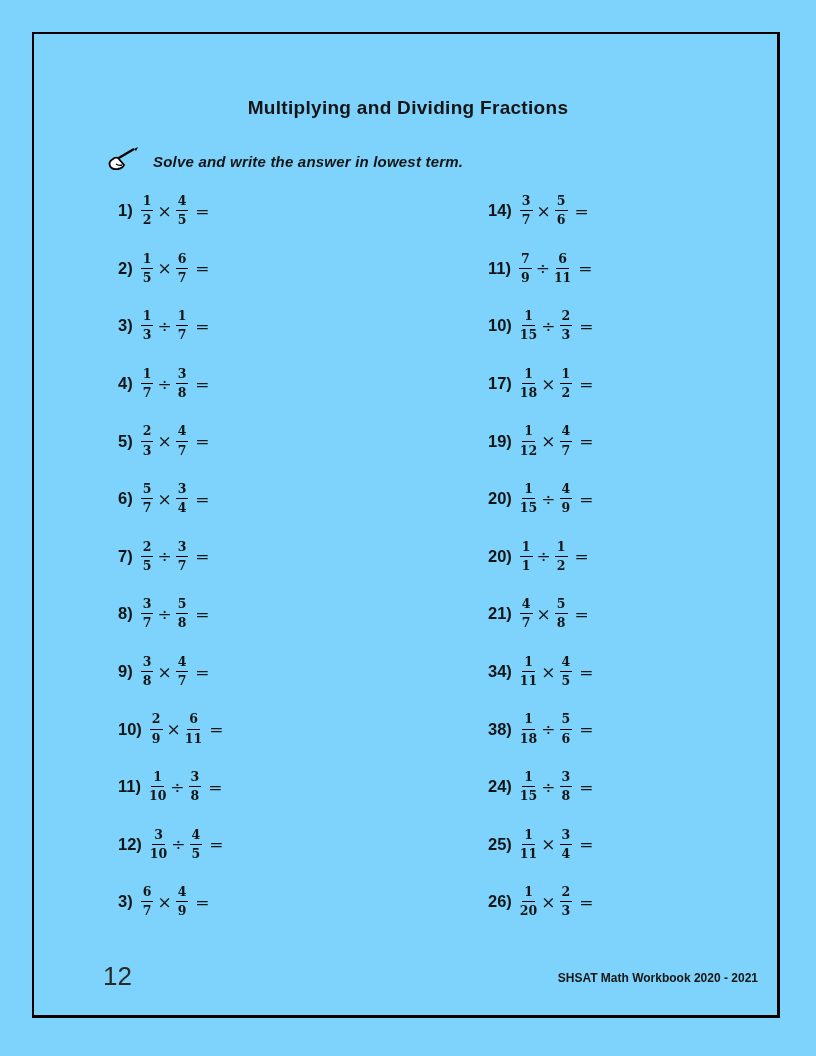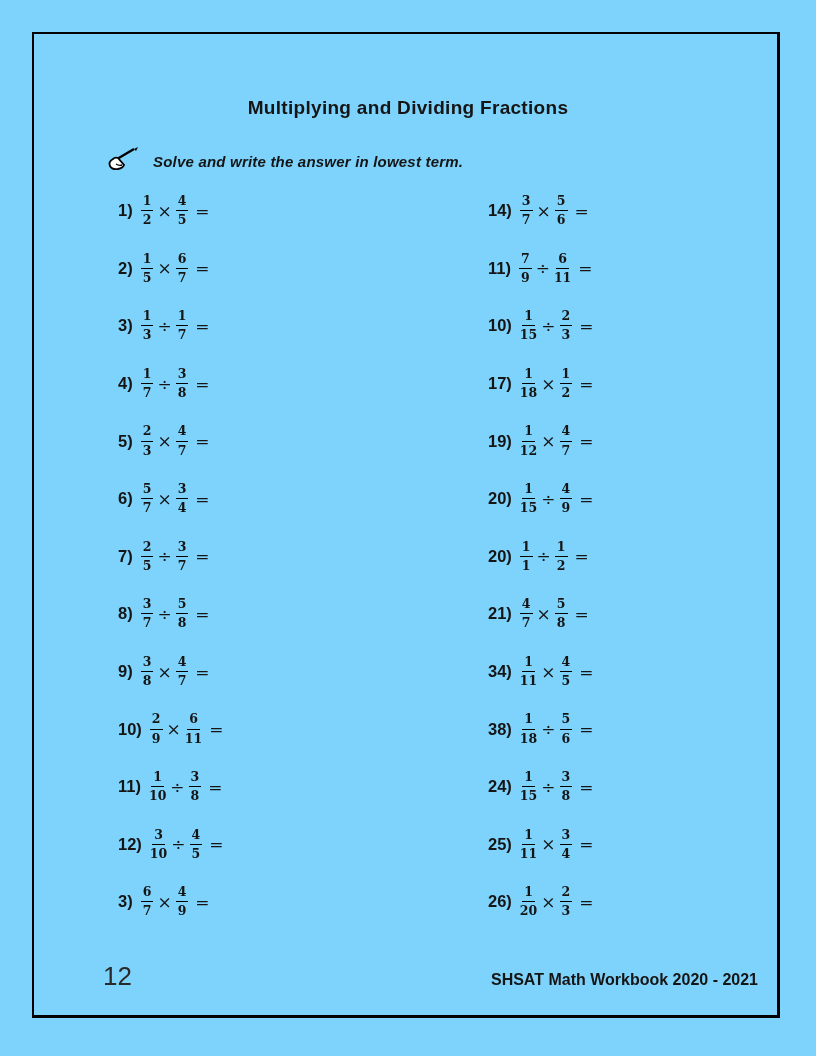--- a/index.html
+++ b/index.html
@@ -80,21 +80,21 @@
   .footer-page-number{
     position:absolute;
     left:103px;top:961px;
     font-size:26px;
     font-weight:400;
     color:#2a2a2a;
   }
   .footer-book-title{
     position:absolute;
     right:58px;top:971px;
-    font-size:16px;
+    font-size:12px;
     font-weight:700;
   }
 </style>
 </head>
 <body>
 
 <div id="page">
 
   <div class="page-border"></div>
 

